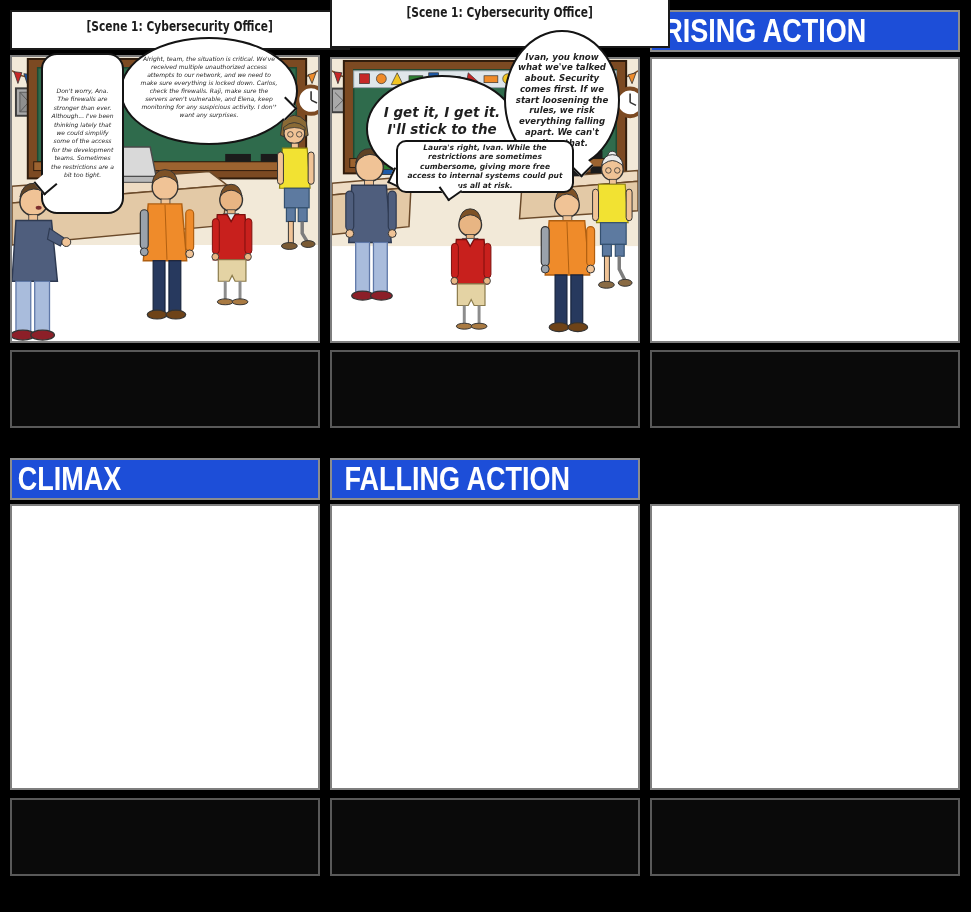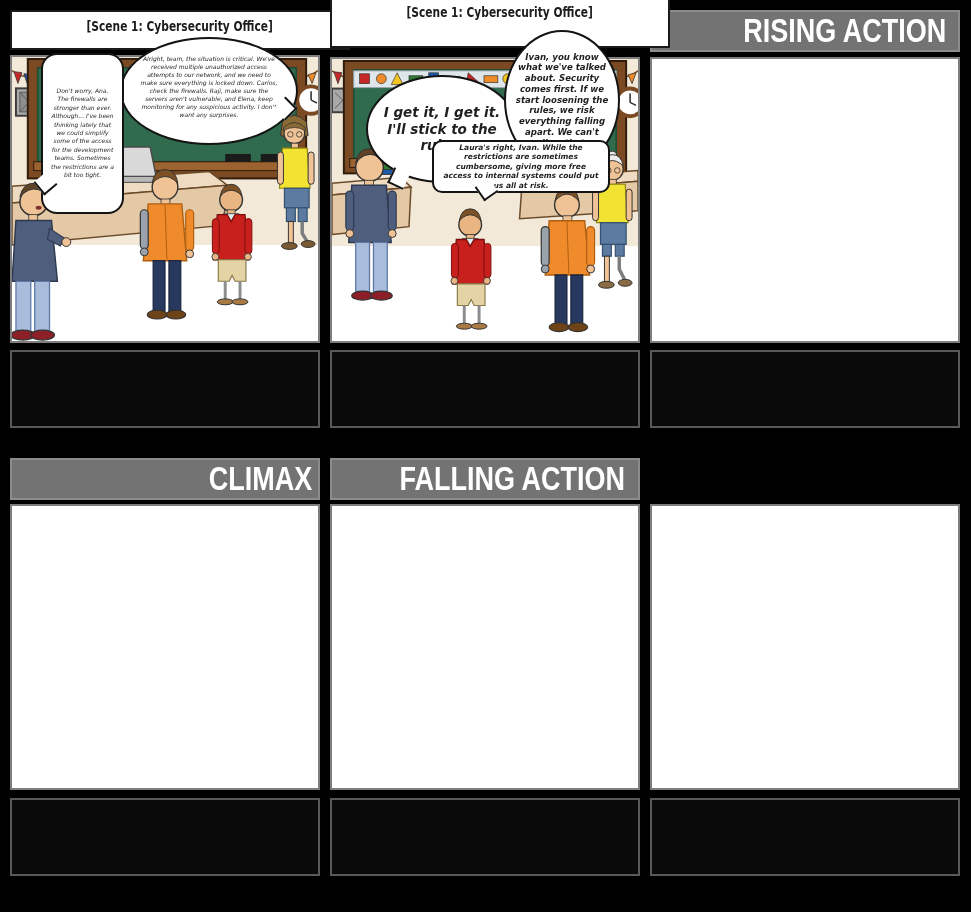--- a/index.html
+++ b/index.html
@@ -10,22 +10,22 @@
             border:2px solid #1a1a1a;box-sizing:border-box;display:flex;justify-content:center;
             align-items:flex-start;padding-top:7px;z-index:2;}
   .titlebox span{display:inline-block;font-weight:bold;font-size:13px;color:#1c1c1c;
                  transform:scale(0.82,1.05);white-space:nowrap;}
   .titlebox.cut{height:48px;border-top:none;padding-top:5px;}
   .scene{position:absolute;left:0;width:310px;height:288px;background:#fff;
          border:2px solid #7e7e7e;box-sizing:border-box;z-index:1;overflow:hidden;}
   .scene svg{display:block;width:100%;height:100%;}
   .whitecell{position:absolute;width:310px;background:#fff;border:2px solid #7e7e7e;
              box-sizing:border-box;}
-  .hdr{position:absolute;width:310px;height:42px;background:#737373;border:2px solid #8c8c8c;
-       box-sizing:border-box;display:flex;align-items:center;justify-content:flex-end;}
+  .hdr{position:absolute;width:310px;height:42px;background:#1d4ed8;border:2px solid #8c8c8c;
+       box-sizing:border-box;display:flex;align-items:center;justify-content:flex-start;}
   .hdr span{display:inline-block;color:#fff;font-family:"Liberation Sans",sans-serif;
             font-weight:bold;font-size:30px;transform:scale(0.9,1.08);white-space:nowrap;}
   .desc{position:absolute;width:310px;height:78px;background:#0a0a0a;border:2px solid #595959;
         box-sizing:border-box;color:#eee;font-size:10px;padding:4px;overflow:hidden;}
   .bubble{position:absolute;background:#fff;border:2px solid #141414;color:#1f1f1f;
           box-sizing:border-box;display:flex;justify-content:center;text-align:center;
           font-style:italic;z-index:4;}
   .bubble .tail{position:absolute;width:15px;height:15px;background:#fff;}
   .ellipse{border-radius:50%;}
   
@@ -40,21 +40,21 @@
   
   #b-ivan2{left:36px;top:75px;width:152px;height:108px;font-size:13.5px;font-weight:bold;
          line-height:1.22;padding:14px 12px;align-items:center;}
   #b-ivan2 .tail{left:22px;bottom:-6px;border-left:2px solid #141414;border-bottom:2px solid #141414;
          transform:rotate(25deg);}
   #b-laura{left:174px;top:30px;width:116px;height:140px;font-size:8.6px;font-weight:bold;
          line-height:1.25;padding:16px 8px;align-items:center;}
   #b-laura .tail{right:28px;bottom:-6px;border-right:2px solid #141414;border-bottom:2px solid #141414;
          transform:rotate(45deg);}
   #b-boy{left:66px;top:140px;width:178px;height:53px;font-size:7.5px;font-weight:bold;
-         line-height:1.28;padding:6px 8px;align-items:center;border-radius:10px;margin-left:36px;}
+         line-height:1.28;padding:6px 8px;align-items:center;border-radius:10px;}
   #b-boy .tail{left:44px;bottom:-7px;border-right:2px solid #141414;border-bottom:2px solid #141414;
          transform:rotate(55deg);}
 </style>
 </head>
 <body>
 
 <div id="canvas">
 
   <section class="cell" style="left:10px;top:10px;height:333px">
     <div class="titlebox">

